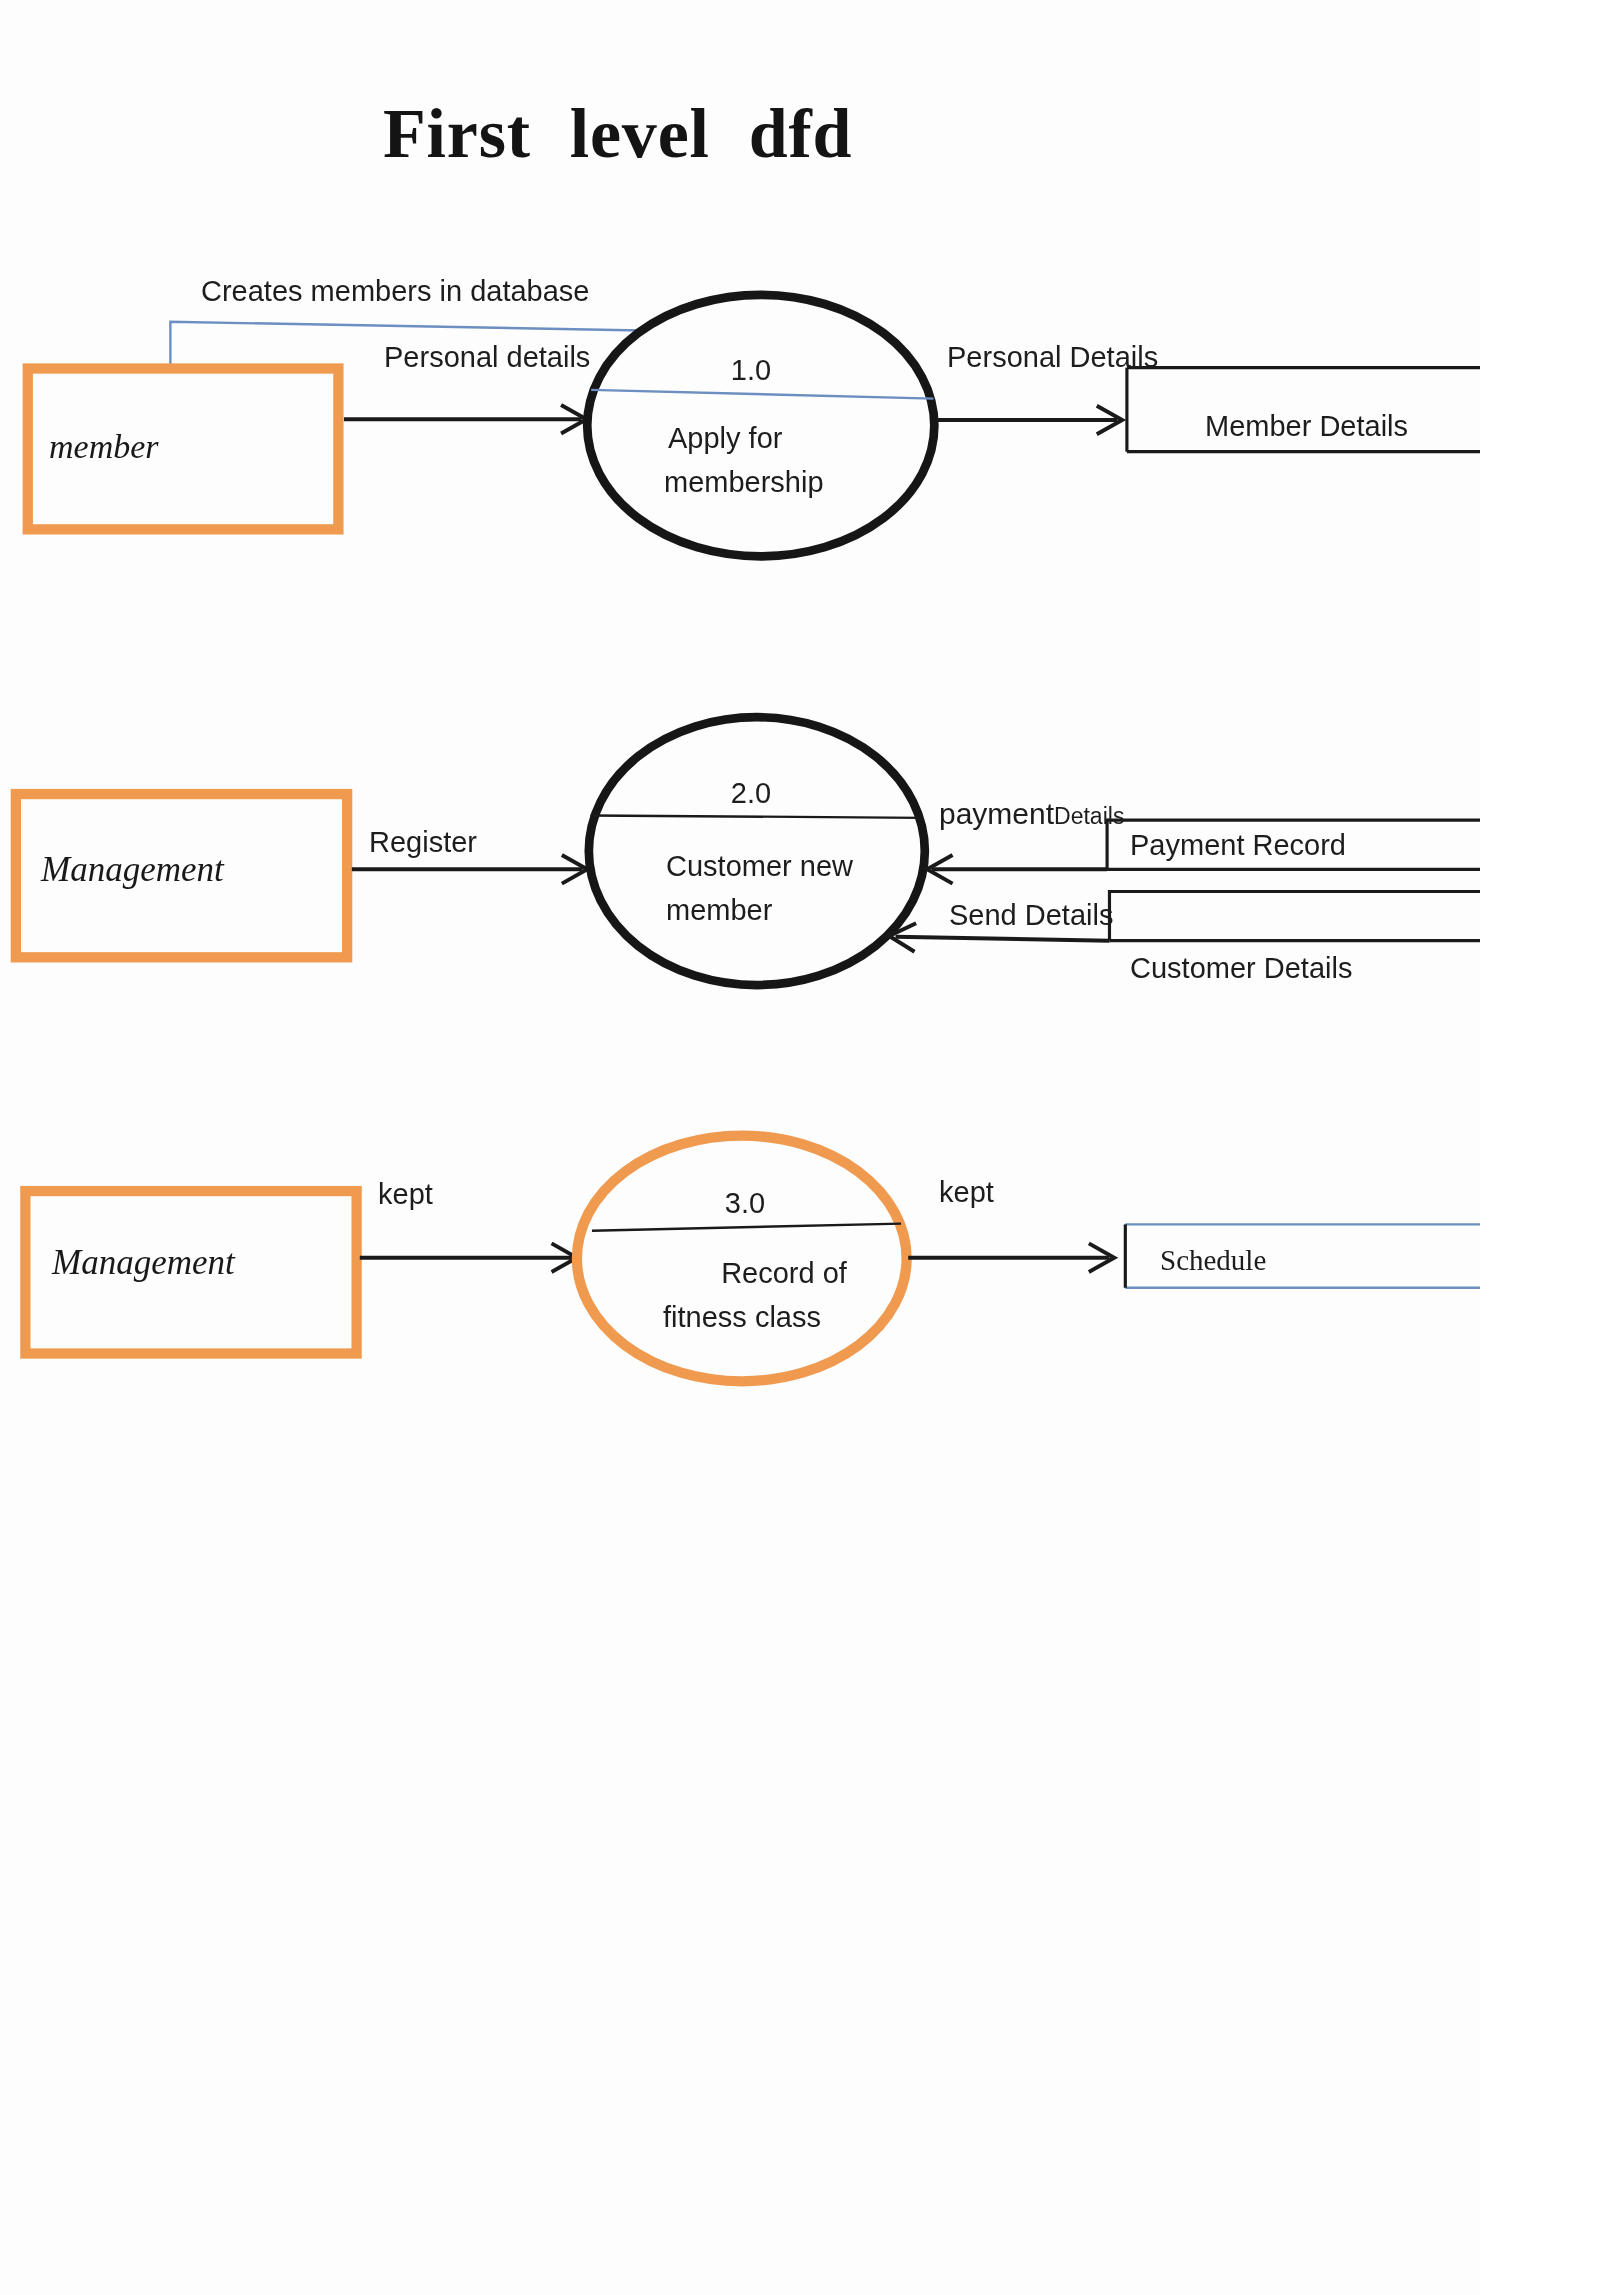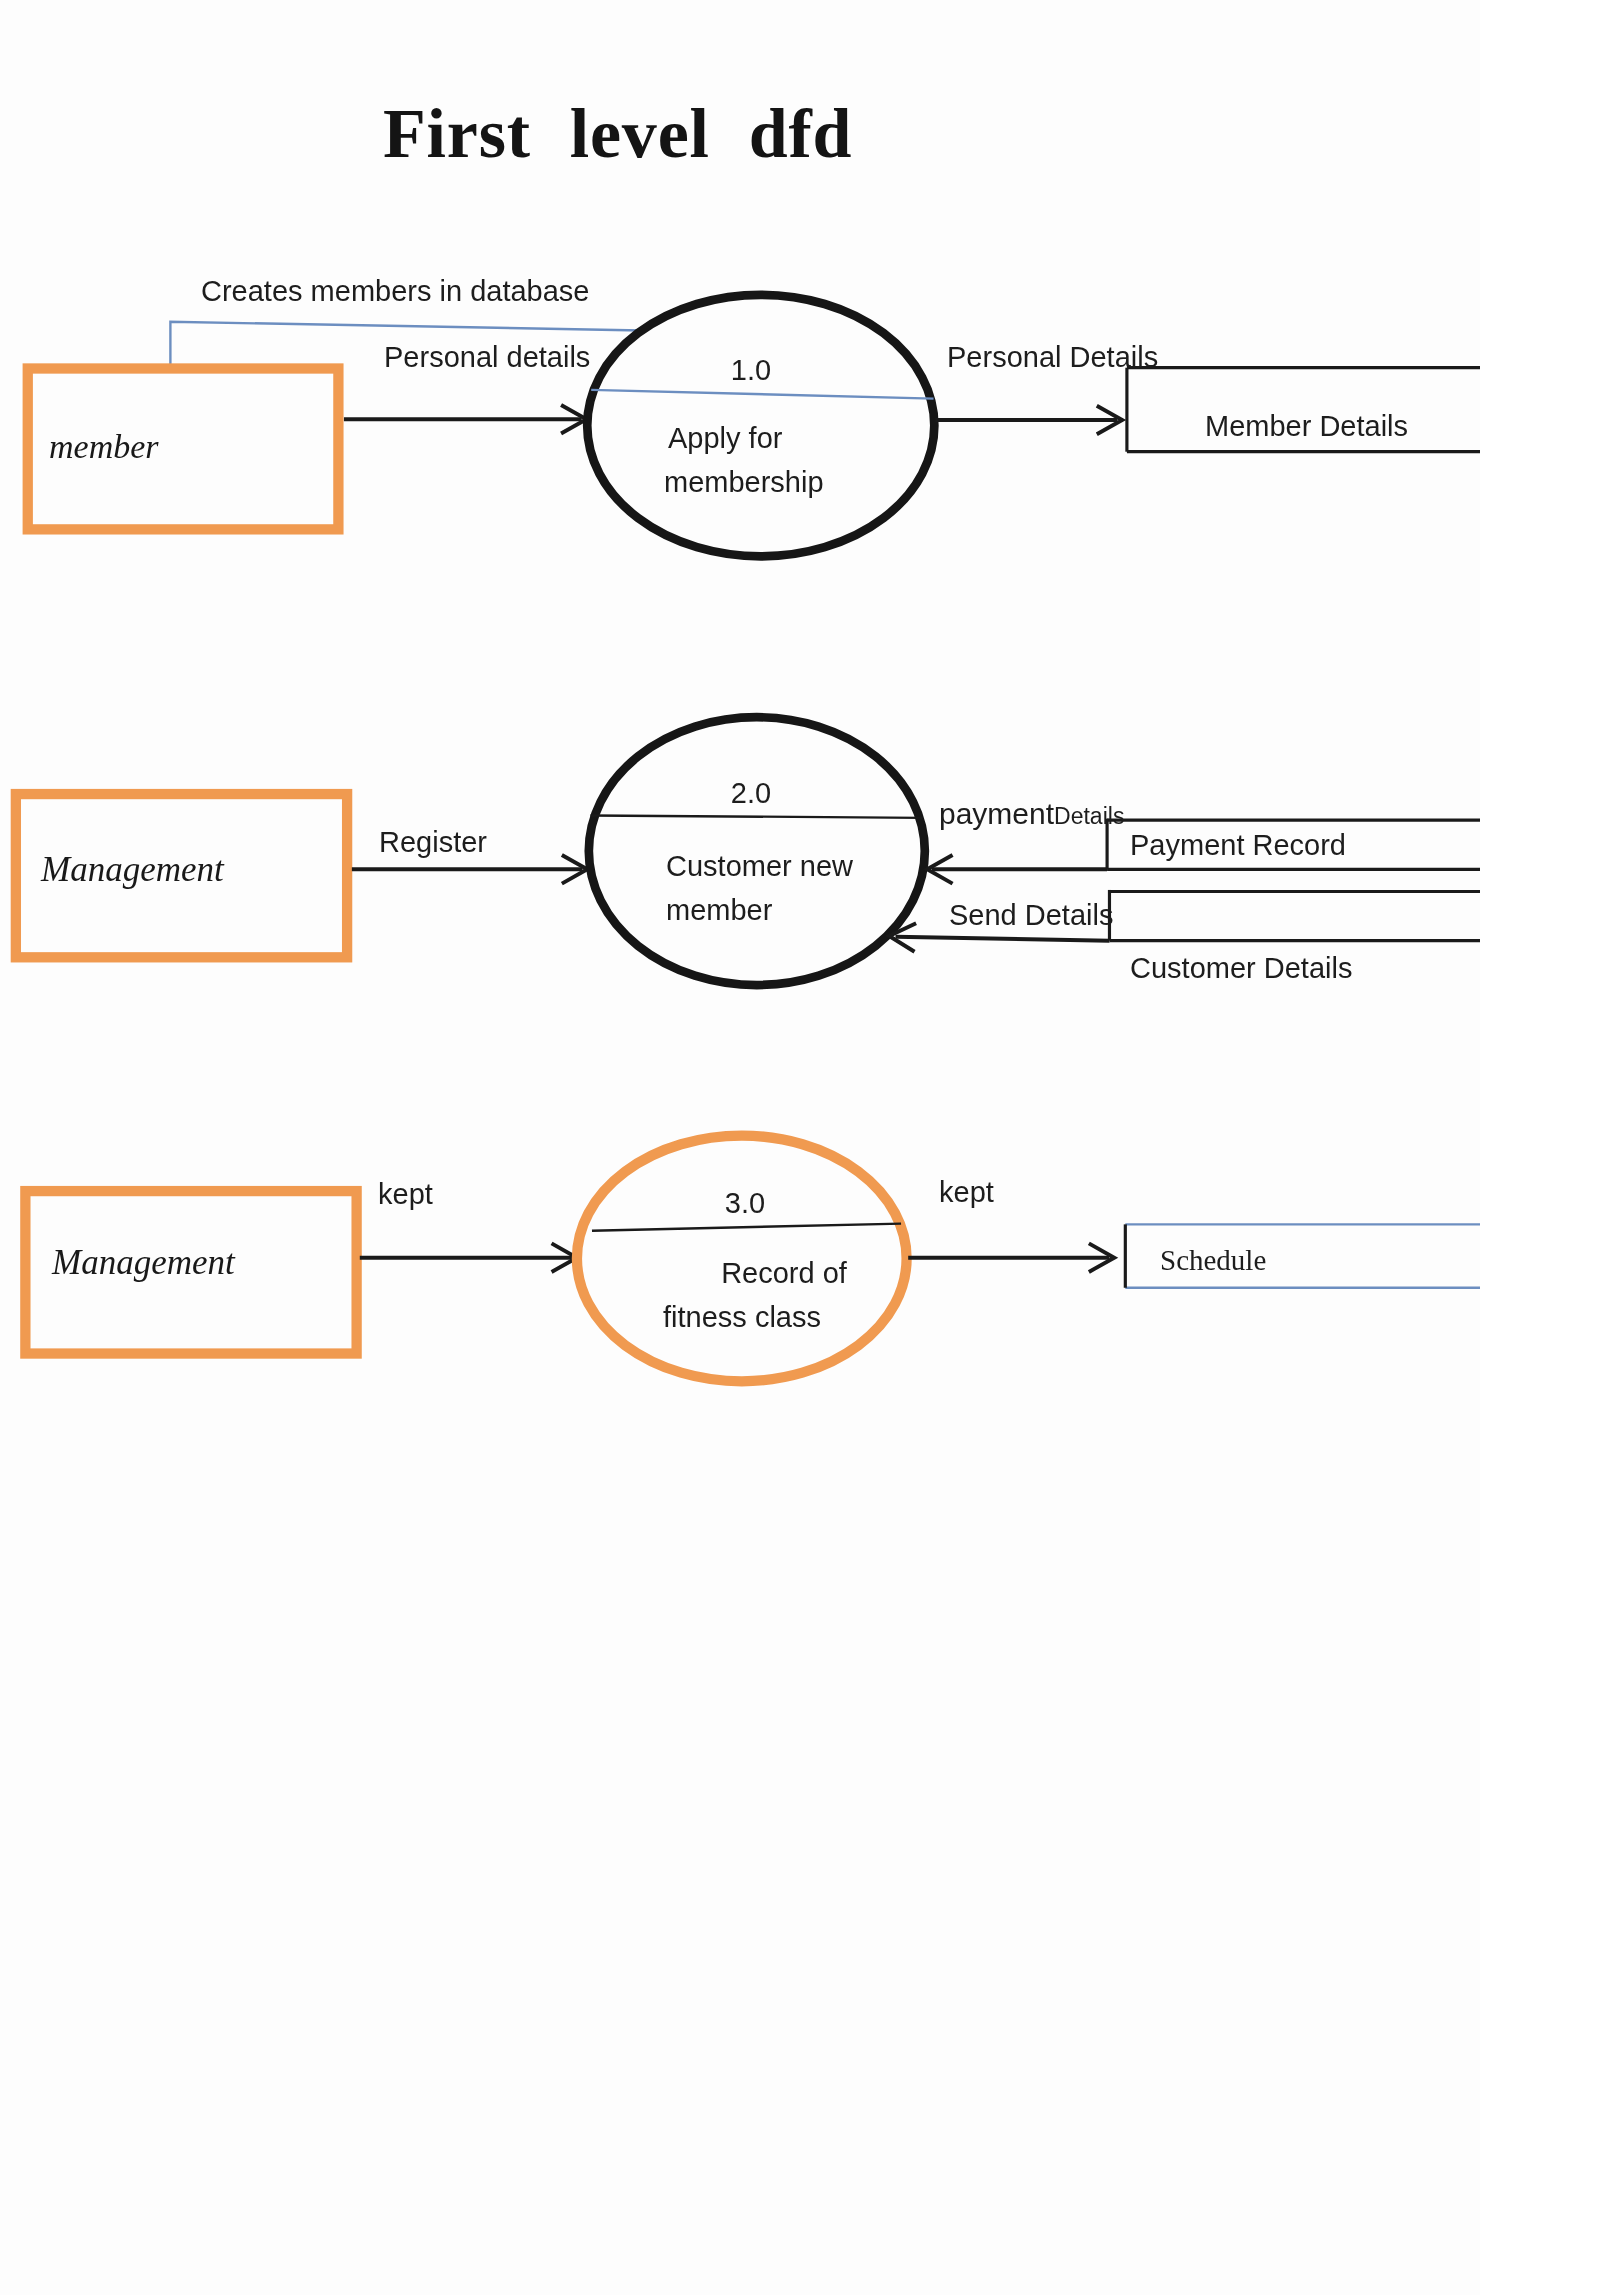--- a/index.html
+++ b/index.html
@@ -96,21 +96,21 @@
   <div class="lbl" style="left:201px;top:275px;">Creates members in database</div>
   <div class="entity-label" style="left:49px;top:428px;font-size:34px;">member</div>
   <div class="lbl" style="left:384px;top:341px;">Personal details</div>
   <div class="lbl center" style="left:751px;top:354px;">1.0</div>
   <div class="lbl" style="left:668px;top:422px;">Apply for</div>
   <div class="lbl" style="left:664px;top:466px;">membership</div>
   <div class="lbl" style="left:947px;top:341px;">Personal Details</div>
   <div class="lbl" style="left:1205px;top:410px;">Member Details</div>
 
   <div class="entity-label" style="left:41px;top:850px;">Management</div>
-  <div class="lbl" style="left:379px;top:826px;">Register</div>
+  <div class="lbl" style="left:369px;top:826px;">Register</div>
   <div class="lbl center" style="left:751px;top:777px;">2.0</div>
   <div class="lbl" style="left:666px;top:850px;">Customer new</div>
   <div class="lbl" style="left:666px;top:894px;">member</div>
   <div class="paycomposite" style="left:939px;top:797px;">
     <span class="pay-big">payment</span>
       <span class="pay-small">Details</span>
   </div>
   <div class="lbl" style="left:1130px;top:829px;">Payment Record</div>
   <div class="lbl" style="left:949px;top:899px;">Send Details</div>
   <div class="lbl" style="left:1130px;top:952px;">Customer Details</div>

